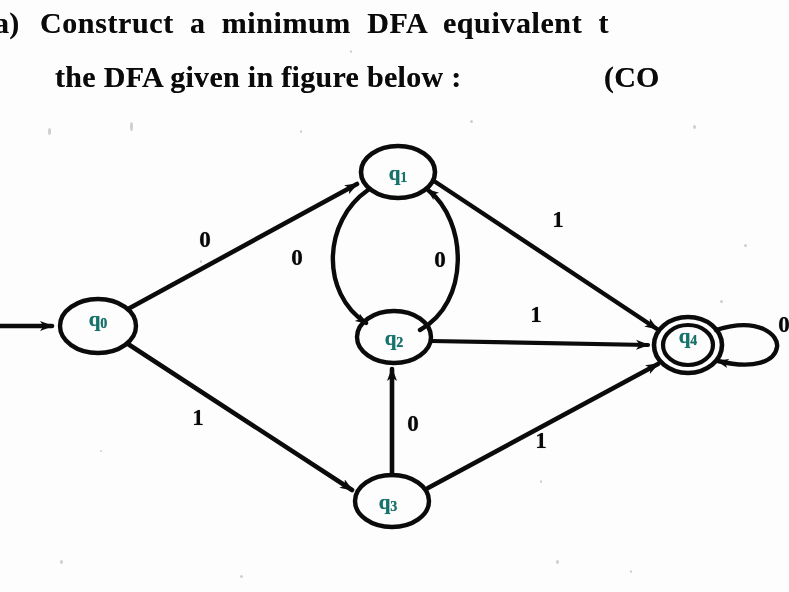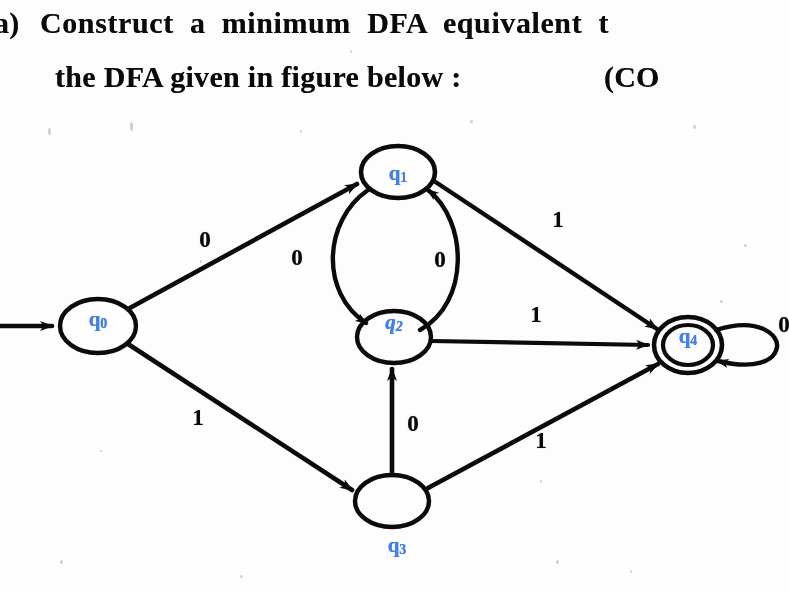--- a/index.html
+++ b/index.html
@@ -44,21 +44,21 @@
     position: absolute;
     left: 0;
     top: 118px;
     width: 789px;
     height: 474px;
   }
   #diagram svg { display: block; }
 
   .node-label {
     position: absolute;
-    color: #3b82f6;
+    color: #0f766e;
     font-family: "Liberation Serif", serif;
     font-weight: 700;
     font-size: 21px;
     transform: translate(-50%, -50%);
     text-shadow: 0 0 0.7px rgba(0,0,0,0.6);
     white-space: pre;
   }
   .node-label sub {
     font-size: 14px;
     vertical-align: baseline;
@@ -141,22 +141,22 @@
         <ellipse cx="398" cy="54" rx="37" ry="26" stroke-width="4.6"></ellipse>
         <ellipse cx="394" cy="219" rx="37" ry="26" stroke-width="4.4"></ellipse>
         <ellipse cx="392" cy="383" rx="37" ry="26" stroke-width="4.4"></ellipse>
         <ellipse cx="688" cy="227" rx="34" ry="28" stroke-width="4.6"></ellipse>
         <ellipse cx="688" cy="227" rx="25" ry="20" stroke-width="4.2"></ellipse>
       </g>
     </svg>
 
     <div class="node-label" style="left:98px;  top:201px;">q<sub>0</sub></div>
     <div class="node-label" style="left:398px; top:55px;">q<sub>1</sub></div>
-    <div class="node-label" style="left:394px; top:204px;font-style:italic;">q<sub>2</sub></div>
-    <div class="node-label" style="left:397px; top:384px;margin-top:43px;">q<sub>3</sub></div>
+    <div class="node-label" style="left:394px; top:220px;">q<sub>2</sub></div>
+    <div class="node-label" style="left:388px; top:384px;">q<sub>3</sub></div>
     <div class="node-label" style="left:688px; top:218px;">q<sub>4</sub></div>
 
     <div class="edge-label" style="left:205px; top:122px;">0</div>
     <div class="edge-label" style="left:198px; top:300px;">1</div>
     <div class="edge-label" style="left:297px; top:140px;">0</div>
     <div class="edge-label" style="left:440px; top:142px;">0</div>
     <div class="edge-label" style="left:558px; top:102px;">1</div>
     <div class="edge-label" style="left:536px; top:197px;">1</div>
     <div class="edge-label" style="left:413px; top:306px;">0</div>
     <div class="edge-label" style="left:541px; top:323px;">1</div>

